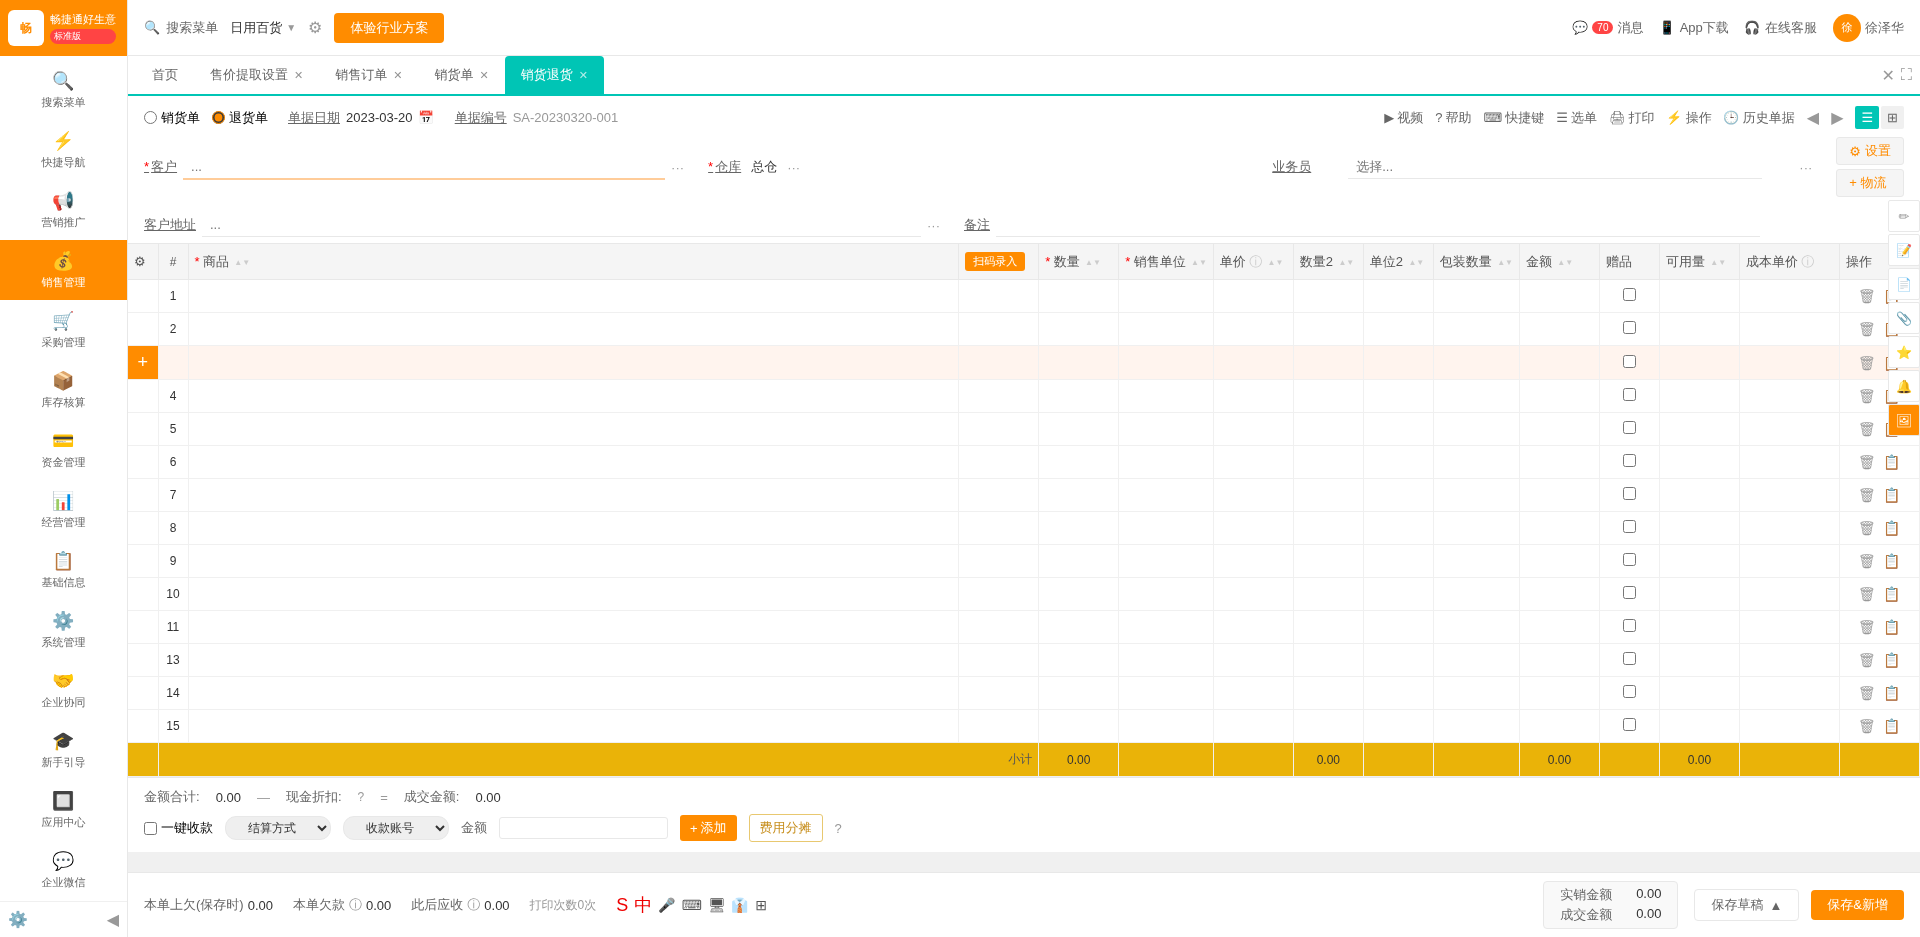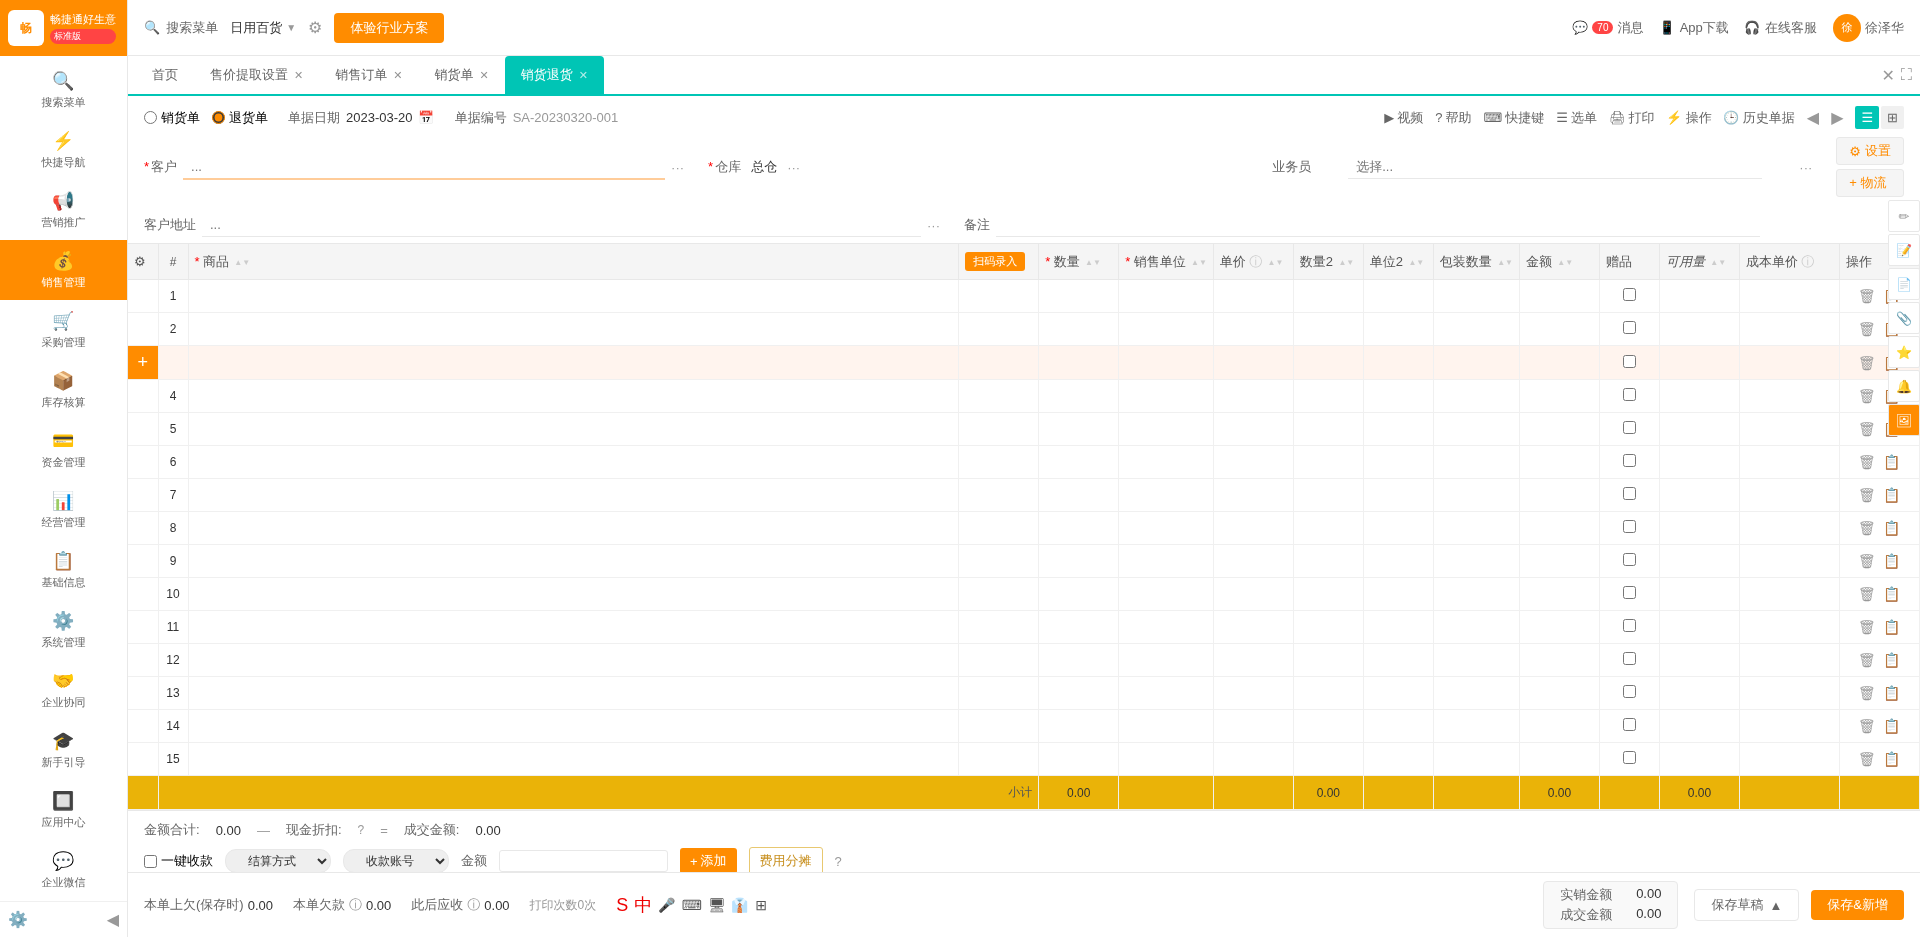--- a/index.html
+++ b/index.html
@@ -38,40 +38,40 @@
 
     
     .tabs { background: #fff; display: flex; align-items: center; border-bottom: 2px solid #00c5b5; padding: 0 8px; height: 40px; }
     .tab { padding: 0 16px; height: 40px; display: flex; align-items: center; cursor: pointer; color: #666; font-size: 13px; gap: 6px; border-bottom: 2px solid transparent; margin-bottom: -2px; }
     .tab.active { color: #fff; background: #00c5b5; border-radius: 4px 4px 0 0; }
     .tab-close { font-size: 11px; color: inherit; opacity: 0.7; }
     .form-radio-group { display: flex; gap: 12px; align-items: center; }
     .form-radio { display: flex; align-items: center; gap: 4px; cursor: pointer; }
     .form-radio input { accent-color: #ff8c00; }
     .form-field { display: flex; align-items: center; gap: 6px; }
-    .form-label { color: #666; white-space: nowrap; }
+    .form-label { color: #666; white-space: nowrap; text-decoration: underline; }
     .form-label.required::before { content: '*'; color: #f00; margin-right: 2px; }
     .form-input { border: none; border-bottom: 1px solid #e8e8e8; padding: 4px 8px; min-width: 140px; outline: none; color: #333; background: transparent; }
     .form-date-display { color: #333; }
     .form-doc-no { color: #999; }
     .data-table { width: 100%; border-collapse: collapse; min-width: 1200px; }
     .data-table th { background: #f5f5f5; padding: 8px 6px; text-align: left; font-weight: 500; color: #555; border-bottom: 1px solid #e8e8e8; border-right: 1px solid #e8e8e8; white-space: nowrap; font-size: 12px; }
     .data-table td { padding: 6px 6px; border-bottom: 1px solid #f0f0f0; border-right: 1px solid #f0f0f0; color: #333; font-size: 12px; }
     .row-num { color: #999; text-align: center; }
     .th-settings { width: 30px; text-align: center; }
     .th-product { min-width: 180px; }
     .th-qty { width: 80px; }
     .th-unit { width: 80px; }
     .th-price { width: 80px; }
     .th-qty2 { width: 70px; }
     .th-unit2 { width: 70px; }
     .th-pkg { width: 80px; }
     .th-amount { width: 80px; }
     .th-gift { width: 60px; }
-    .th-avail { width: 80px; font-style: italic; }
+    .th-avail { width: 80px; }
     .th-cost { width: 100px; }
     .th-op { width: 80px; }
     .scan-btn { background: #ff8c00; color: #fff; border: none; border-radius: 3px; padding: 2px 8px; font-size: 11px; cursor: pointer; }
     .checkbox-cell { text-align: center; }
     .action-cell { display: flex; gap: 4px; align-items: center; justify-content: center; }
     .icon-btn { background: none; border: none; cursor: pointer; color: #999; font-size: 14px; padding: 2px; }
     .footer-row1 { display: flex; align-items: center; gap: 16px; margin-bottom: 8px; }
     .footer-label { color: #666; }
     .footer-value { color: #333; font-weight: 500; }
     .footer-dash { color: #999; }
@@ -665,42 +665,20 @@
               <td></td>
               <td>
                 <div class="action-cell">
                   <button class="icon-btn">🗑</button>
                   <button class="icon-btn">📋</button>
                 </div>
               </td>
             </tr>
           <tr>
               <td></td>
-              <td class="row-num">12</td>
-              <td></td>
-              <td></td>
-              <td></td>
-              <td></td>
-              <td></td>
-              <td></td>
-              <td></td>
-              <td></td>
-              <td></td>
-              <td class="checkbox-cell"><input type="checkbox" style=""></td>
-              <td></td>
-              <td></td>
-              <td>
-                <div class="action-cell">
-                  <button class="icon-btn">🗑</button>
-                  <button class="icon-btn">📋</button>
-                </div>
-              </td>
-            </tr>
-          <tr>
-              <td></td>
               <td class="row-num">13</td>
               <td></td>
               <td></td>
               <td></td>
               <td></td>
               <td></td>
               <td></td>
               <td></td>
               <td></td>
               <td></td>

